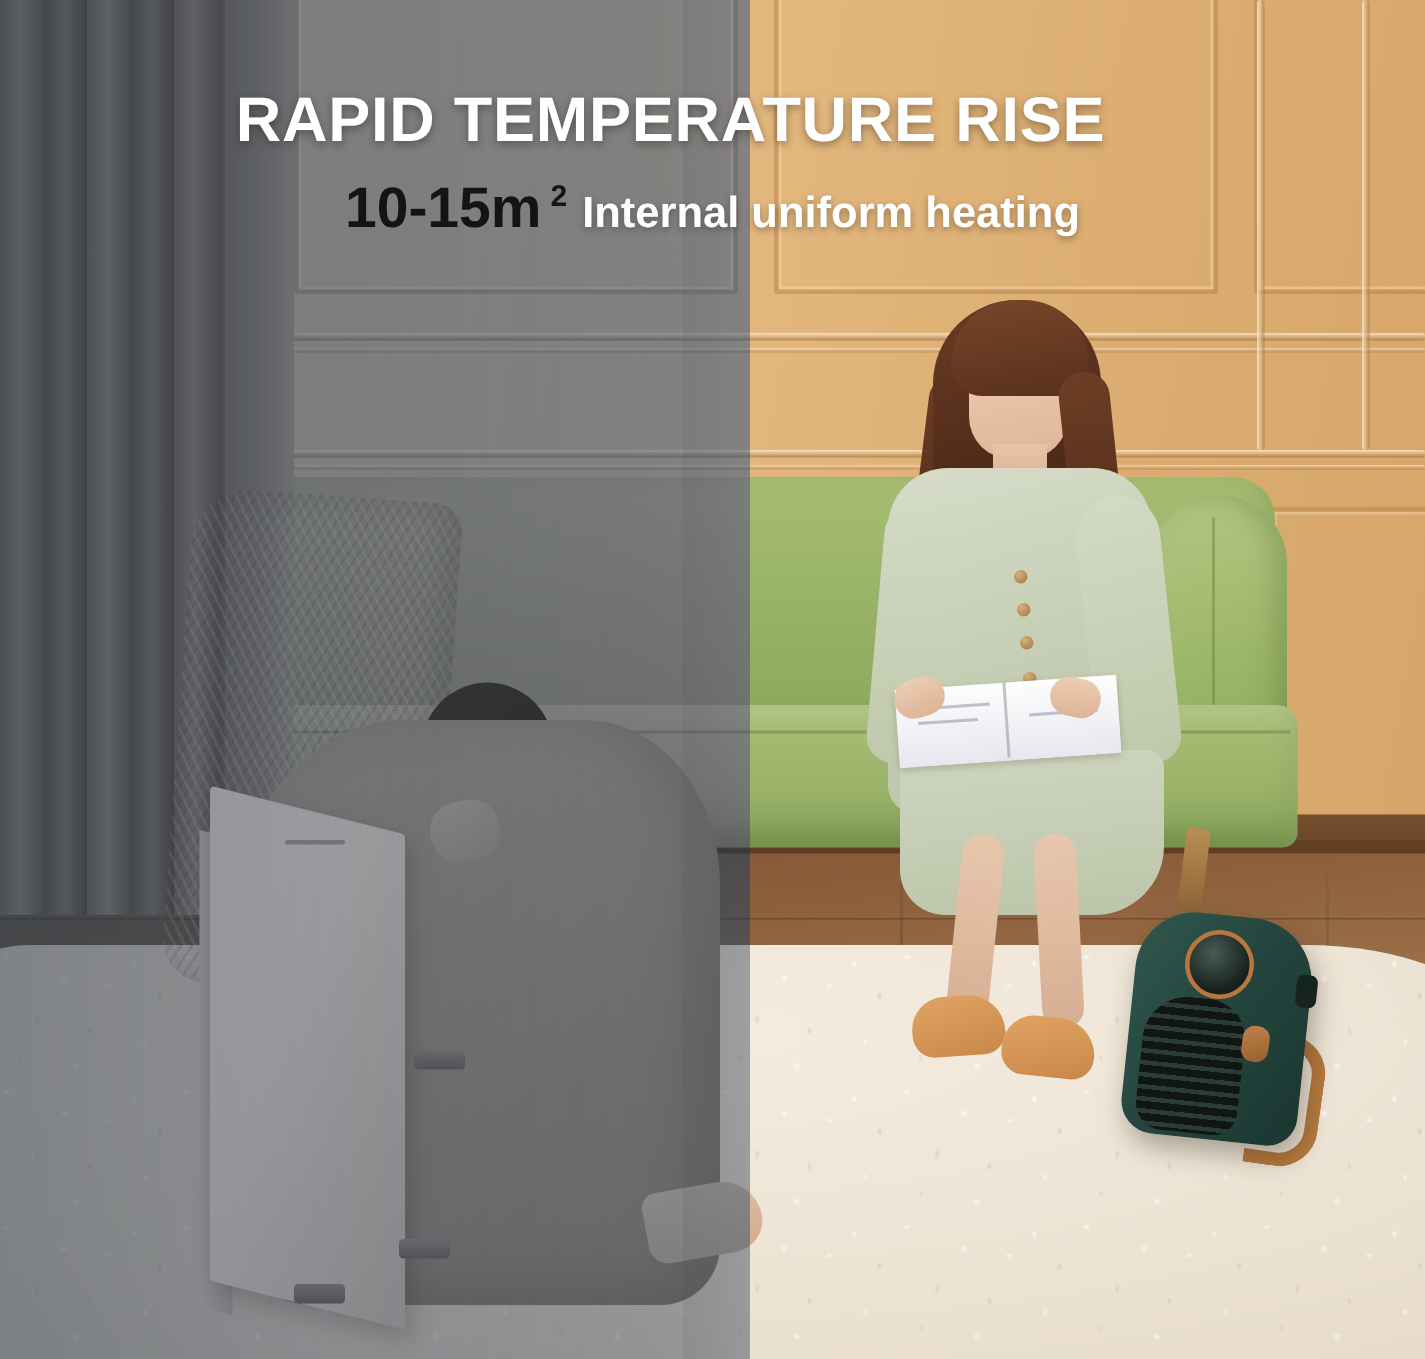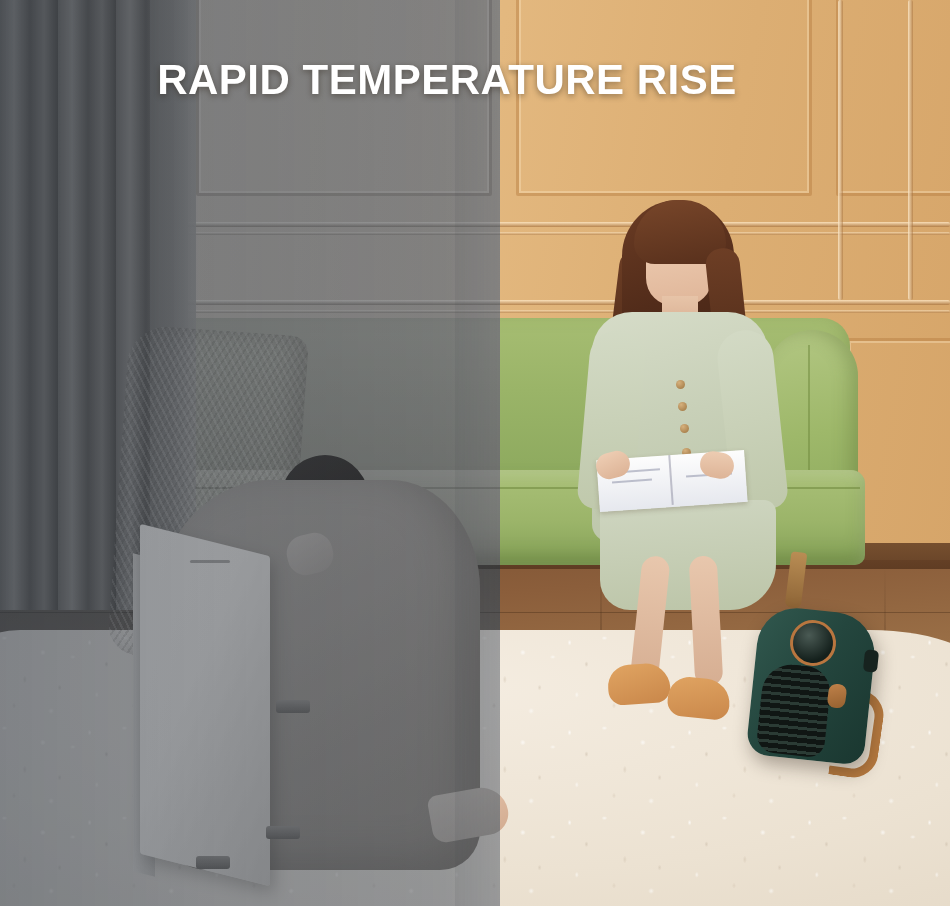--- a/index.html
+++ b/index.html
@@ -444,15 +444,20 @@
     <div class="heater-foot" style="left:266px;top:826px;"></div>
     <div class="heater-foot" style="left:276px;top:700px;"></div>
 
   </div>
 
   <div class="cold"></div>
   <div class="cold-soft"></div>
 
   <div class="headline-wrap">
     <div class="title">RAPID TEMPERATURE RISE</div>
+    <div class="sub">
+      <span class="sub-area">10-15m</span>
+      <span class="sub-sup">2</span>
+      <span class="sub-text">Internal uniform heating</span>
+    </div>
   </div>
 
 </div>
 
 </body></html>

